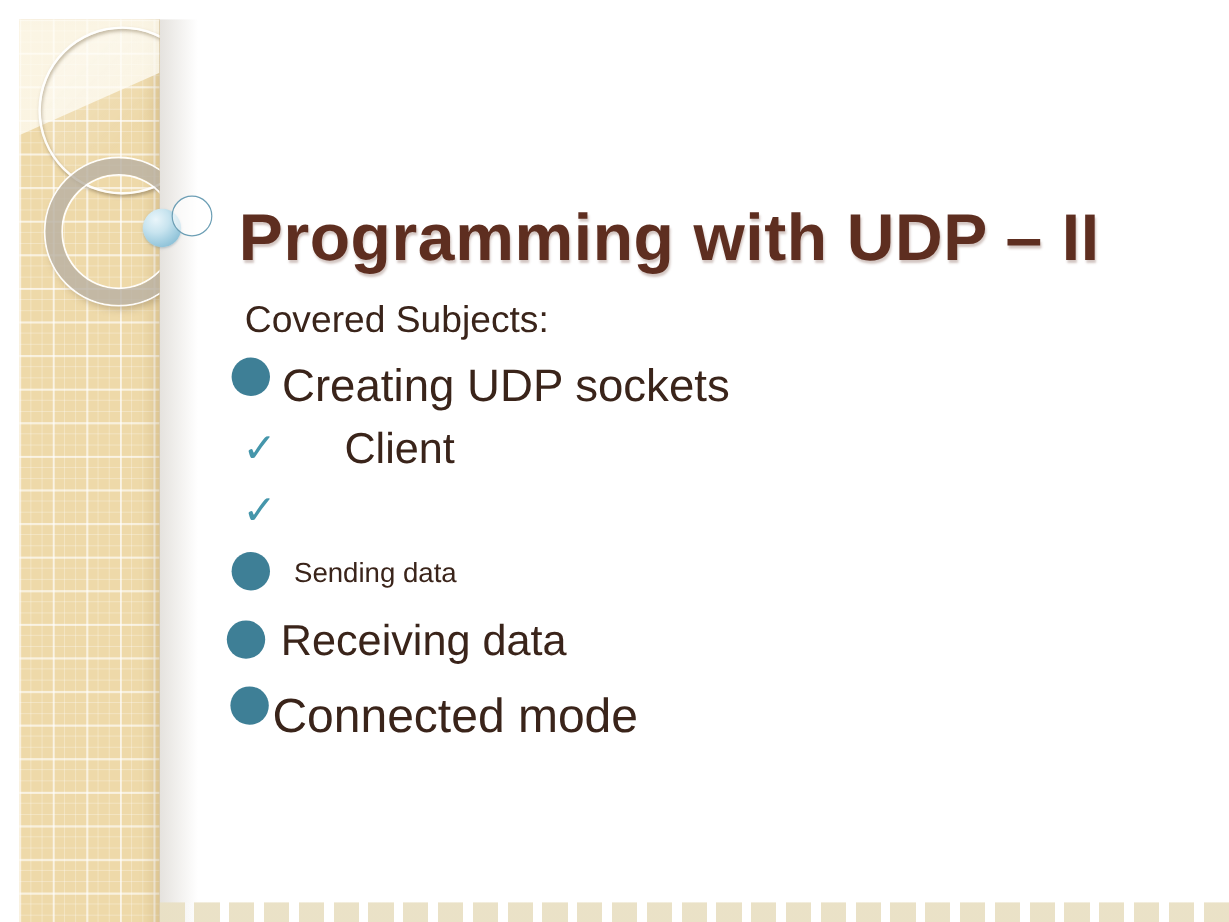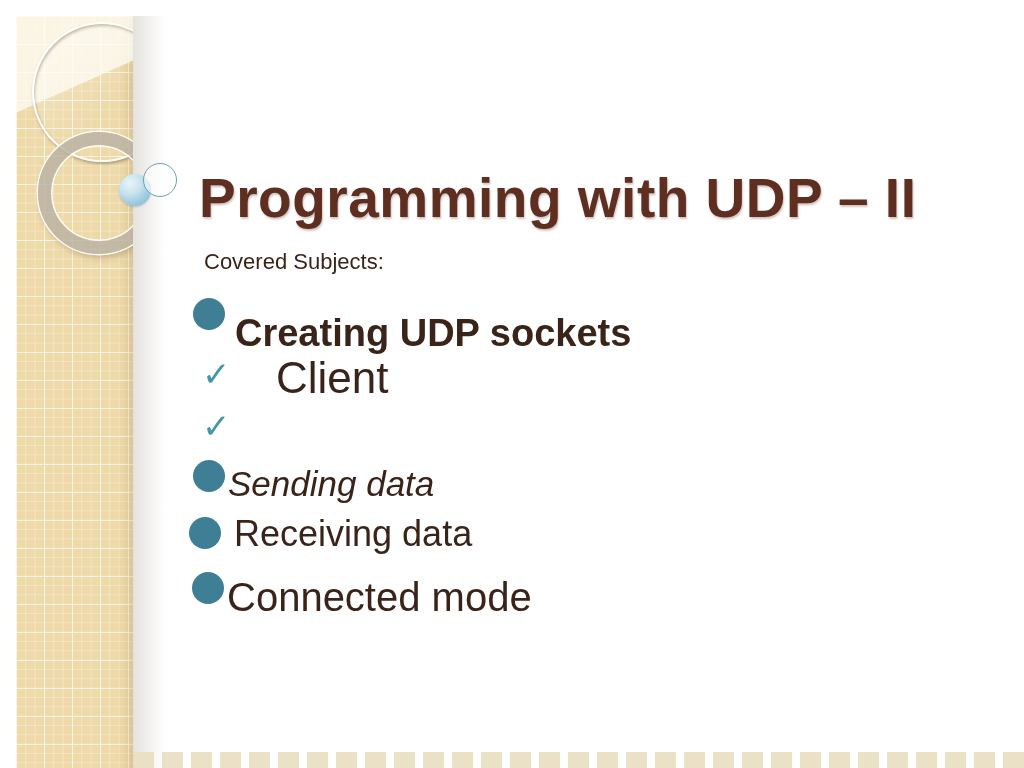--- a/index.html
+++ b/index.html
@@ -75,25 +75,25 @@
   .title {
     position: absolute; left: 167px; top: 136px;
     font-size: 55px; font-weight: 700; letter-spacing: .5px;
     line-height: 1.1; color: #5e2e20;
     text-shadow: 1px 2px 2px rgba(94,46,32,.28);
     white-space: nowrap;
   }
   .line {
     position: absolute; color: #3a241a; line-height: 1.1; white-space: nowrap;
   }
-  .covered   { left: 172px; top: 218px; font-size: 22px; }
-  .creating  { left: 203px; top: 281px; font-size: 38px; font-weight: bold; }
-  .client    { left: 244px; top: 322px; font-size: 44px; }
+  .covered   { left: 172px; top: 218px; font-size: 31px; }
+  .creating  { left: 203px; top: 270px; font-size: 38px; }
+  .client    { left: 255px; top: 322px; font-size: 36px; }
   .server    { left: 242px; top: 374px; font-size: 36px; }
-  .sending   { left: 196px; top: 433px; font-size: 35px; font-style: italic; }
+  .sending   { left: 213px; top: 433px; font-size: 23px; }
   .receiving { left: 202px; top: 482px; font-size: 36px; }
   .connected { left: 195px; top: 543px; font-size: 40px; }
 
   .dot {
     position: absolute; width: 9px; height: 9px; border-radius: 50%;
     background: #3e7f96;
   }
   .d1 { left: 177px; top: 282px; }
   .d2 { left: 177px; top: 444px; }
   .d3 { left: 173px; top: 501px; width: 10px; height: 10px; }

